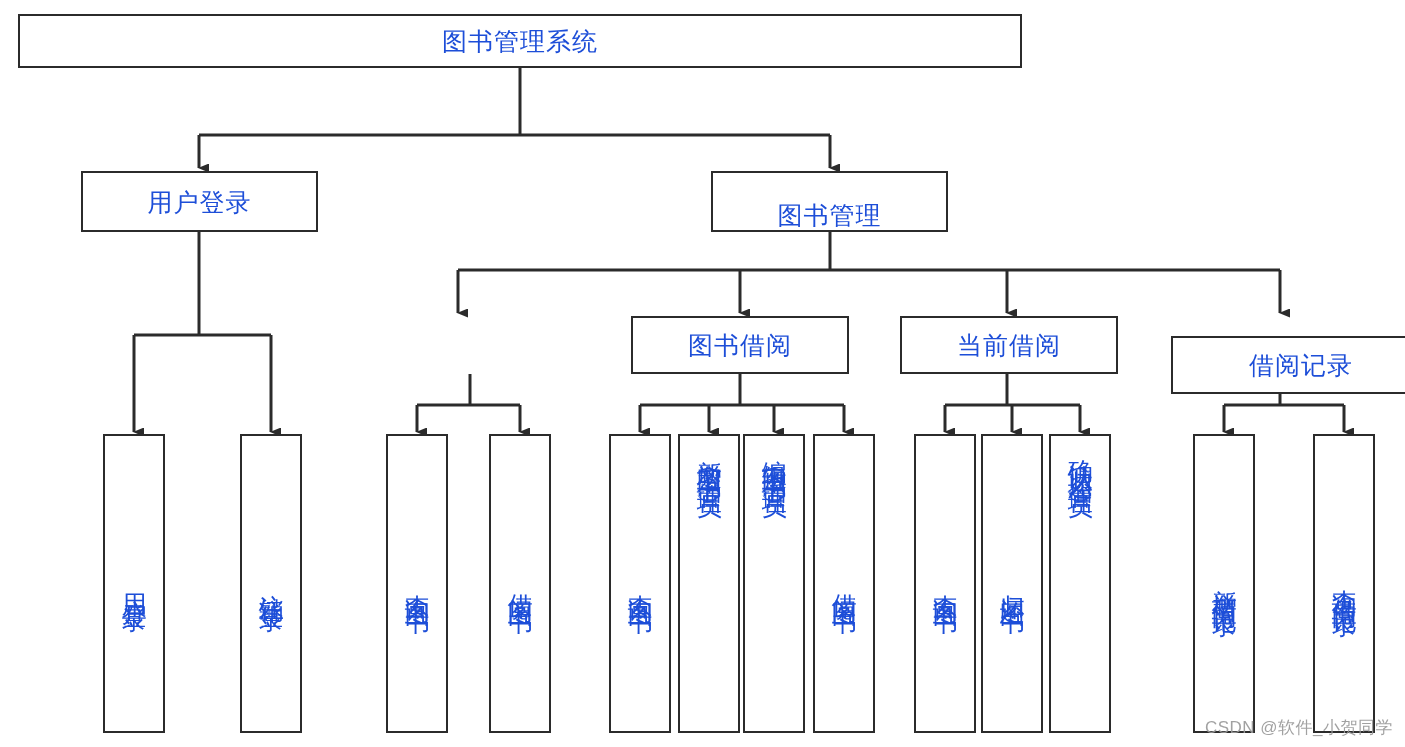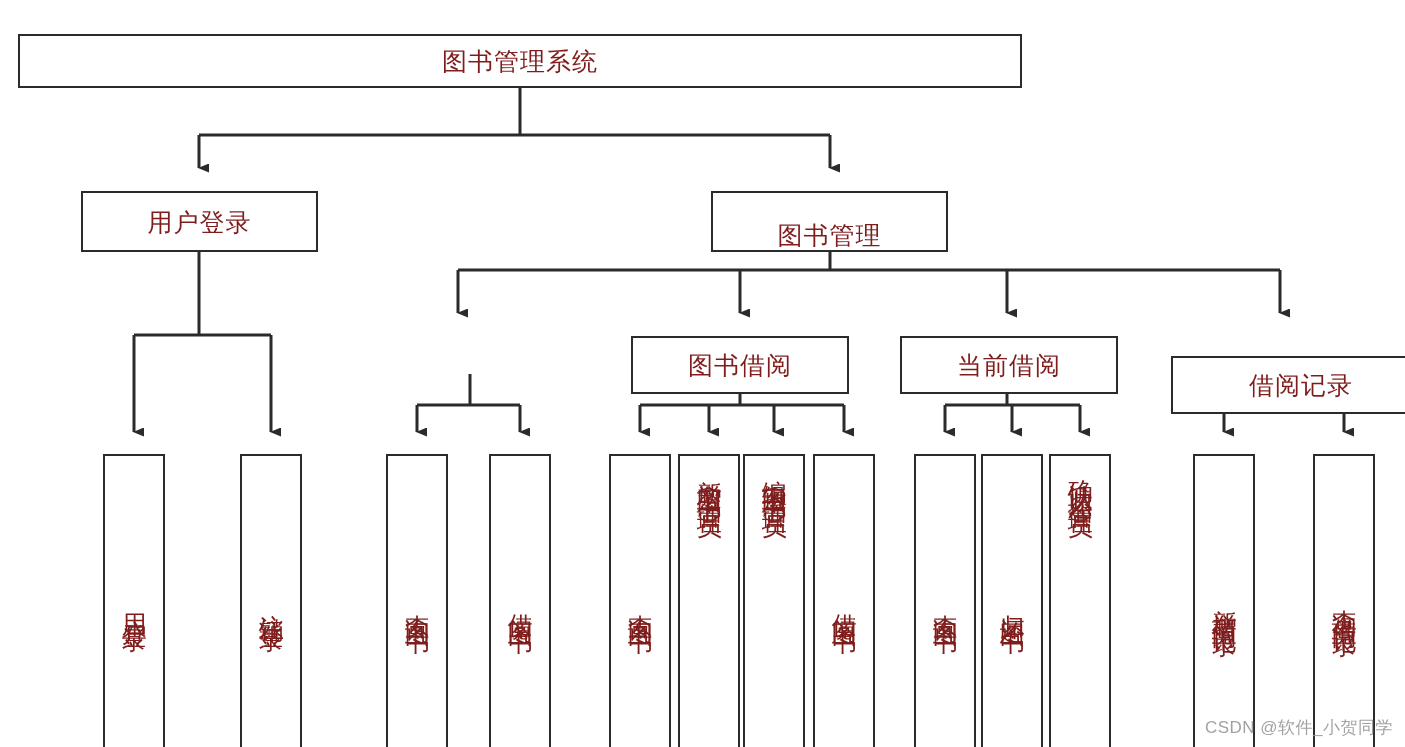--- a/index.html
+++ b/index.html
@@ -27,22 +27,21 @@
     pointer-events: none;
   }
   .node {
     position: absolute;
     box-sizing: border-box;
     border: 2.5px solid #2b2b2b;
     background: #ffffff;
     display: flex;
     align-items: center;
     justify-content: center;
-    color: #7f1d1d;
-    margin-top: 20px;
+    color: #1d4ed8;
   }
   .node-h {
     font-size: 25px;
     letter-spacing: 1px;
     line-height: 1.2;
   }
   .node-root {
     font-size: 25px;
   }
   .node-v {

